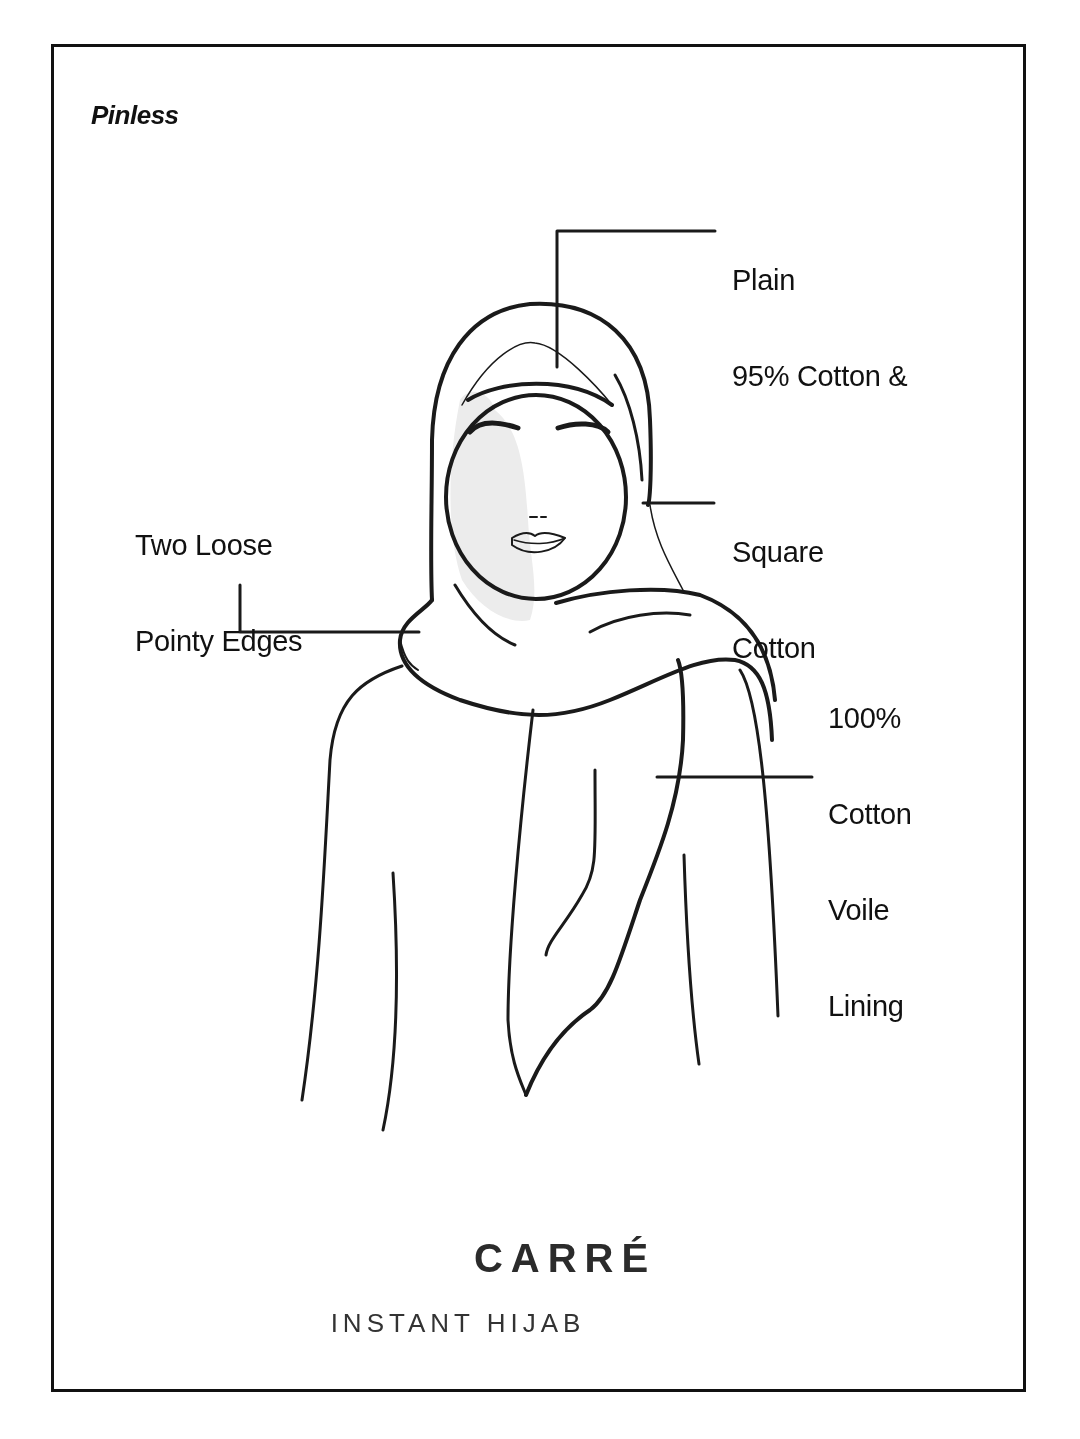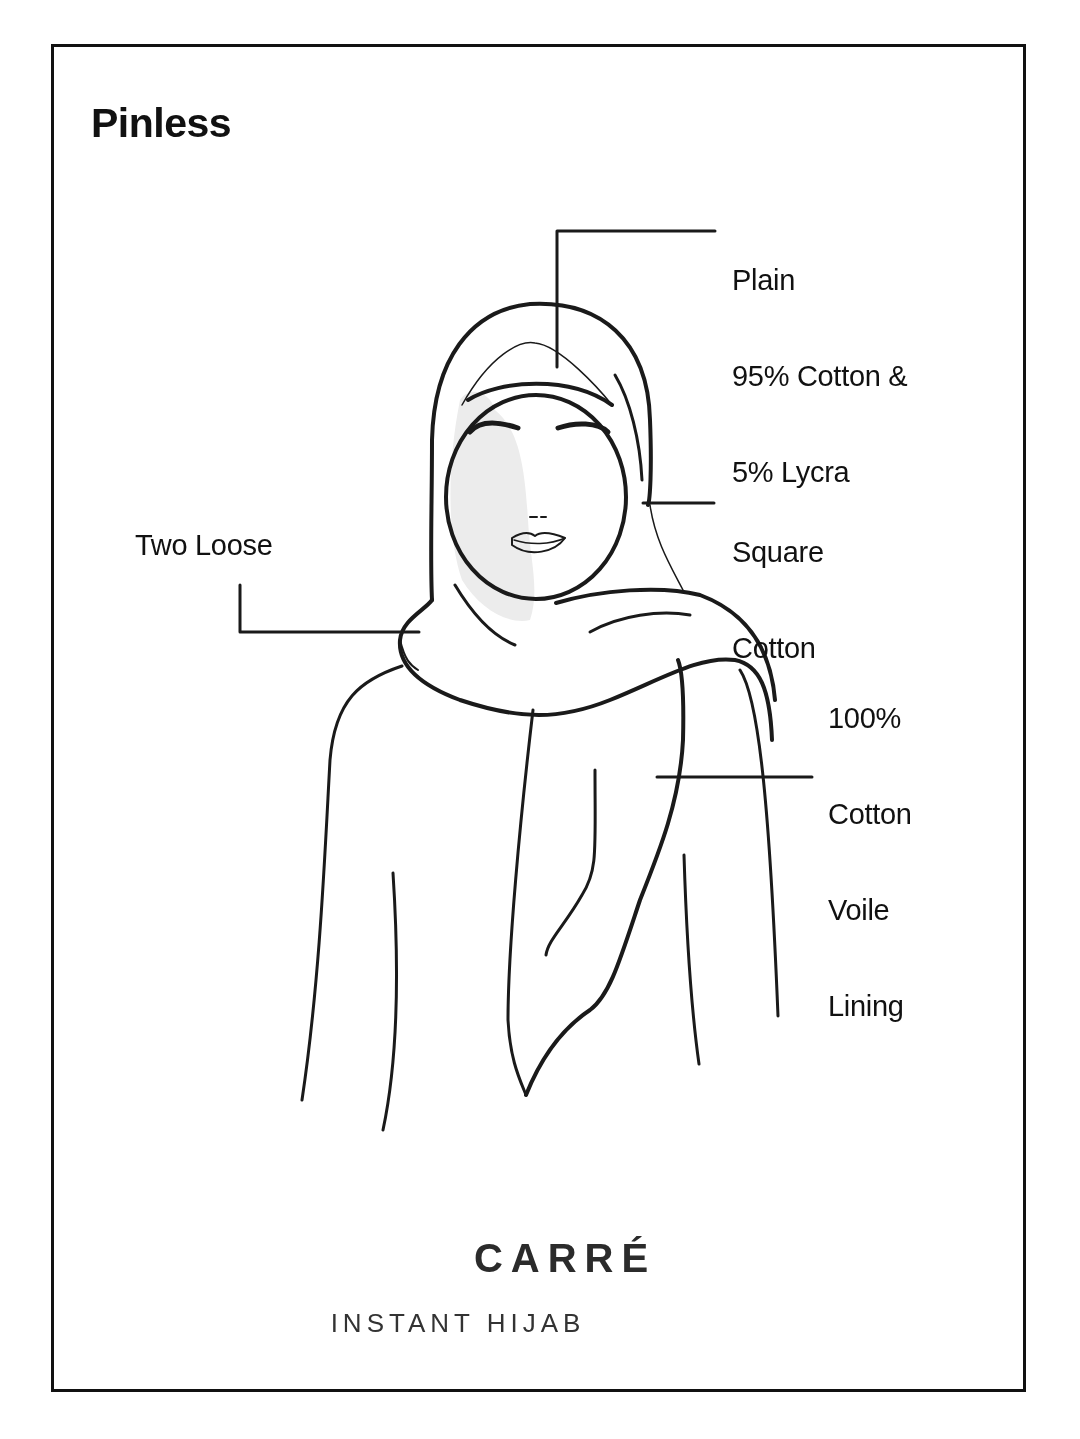--- a/index.html
+++ b/index.html
@@ -1,20 +1,20 @@
 <!DOCTYPE html>
 <html><head>
 <meta charset="utf-8">
 <style>
   html, body { margin: 0; padding: 0; background: #ffffff; }
   body { width: 1080px; height: 1439px; position: relative; overflow: hidden;
          font-family: "DejaVu Sans", sans-serif; color: #1a1a1a; }
   .frame { position: absolute; left: 51px; top: 44px; width: 975px; height: 1348px;
            border: 3px solid #111; box-sizing: border-box; }
-  .subtitle-top { position: absolute; left: 91px; top: 100px; font-size: 41px; 
+  .subtitle-top { position: absolute; left: 91px; top: 100px; font-size: 26px; font-style: italic;
                   font-weight: bold; font-family: "Liberation Sans", sans-serif; color: #111; letter-spacing: -0.5px; }
   .label { position: absolute; font-size: 29px; line-height: 48px; color: #111; white-space: pre-line;
            font-family: Liberation Sans, sans-serif; font-weight: normal; letter-spacing: -0.3px; }
   .label .ln { display: block; }
   svg.art { position: absolute; left: 0; top: 0; }
   .brand { position: absolute; left: 0; width: 1080px; text-align: center; top: 1236px;
            font-size: 40px; font-weight: bold; letter-spacing: 8px; color: #2b2b2b;
            font-family: "Liberation Sans", sans-serif; padding-left: 25px; }
   .brand-sub { position: absolute; left: 0; width: 916px; text-align: center; top: 1308px;
                font-size: 26px; letter-spacing: 5px; color: #333;
@@ -66,30 +66,30 @@
 
   <path d="M557 367 L557 231 L715 231" stroke-width="3"></path>
   <path d="M643 503 L714 503" stroke-width="3"></path>
   <path d="M240 585 L240 632 L419 632" stroke-width="3"></path>
   <path d="M657 777 L812 777" stroke-width="3"></path>
 </svg>
 
 <div class="label" style="left:732px; top:208px;">
   <span class="ln">Plain</span>
   <span class="ln">95% Cotton &amp;</span>
-  <span class="ln">5% Lycra</span>
 </div>
 
 <div class="label" style="left:732px; top:480px;">
   <span class="ln">Square</span>
   <span class="ln">Cotton</span>
 </div>
 
 <div class="label" style="left:135px; top:473px;">
   <span class="ln">Two Loose</span>
+  <span class="ln">Pointy Edges</span>
 </div>
 
 <div class="label" style="left:828px; top:646px;">
   <span class="ln">100%</span>
   <span class="ln">Cotton</span>
   <span class="ln">Voile</span>
   <span class="ln">Lining</span>
 </div>
 
 <div class="brand">CARRÉ</div>

